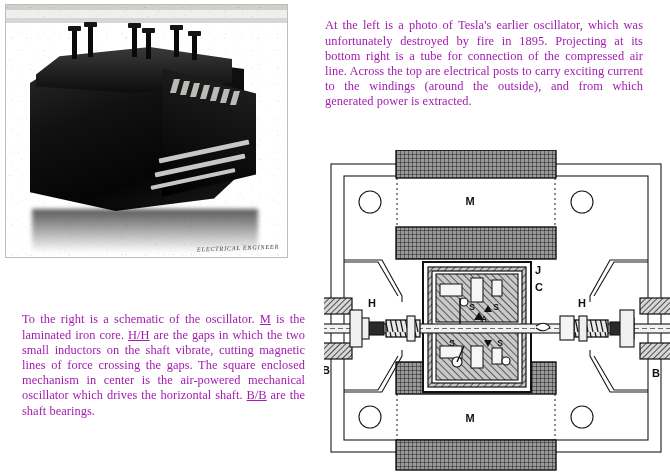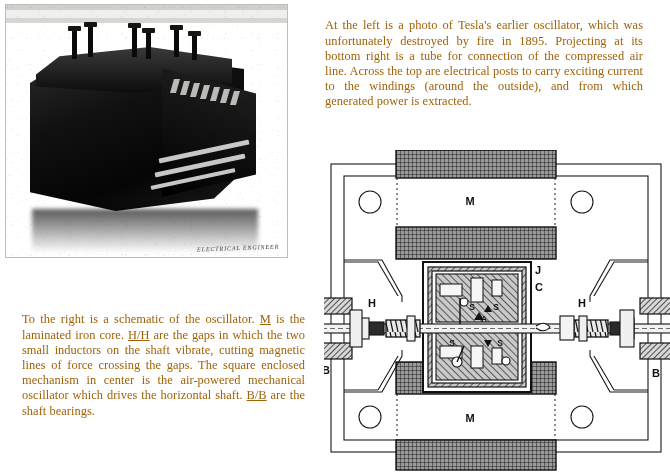--- a/index.html
+++ b/index.html
@@ -86,21 +86,21 @@
     font-family:"Liberation Serif","DejaVu Serif",serif;
     font-size:6px;letter-spacing:.9px;font-style:italic;
     color:#1b1b1b;transform:rotate(-2deg);opacity:.9;white-space:nowrap;
   }
 
   
   .para{
     position:absolute;
     font-size:12.4px;line-height:15.2px;
     text-align:justify;
-    color:#a16207;
+    color:#a21caf;
     letter-spacing:.05px;
   }
   #para-top{left:325px;top:6px;width:318px;}
   #para-bottom{left:22px;top:300px;width:283px;}
   .para u{text-decoration:underline;}
 
   
   .diagram{position:absolute;left:324px;top:150px;width:346px;height:324px;}
   .diagram svg{display:block;}
 

